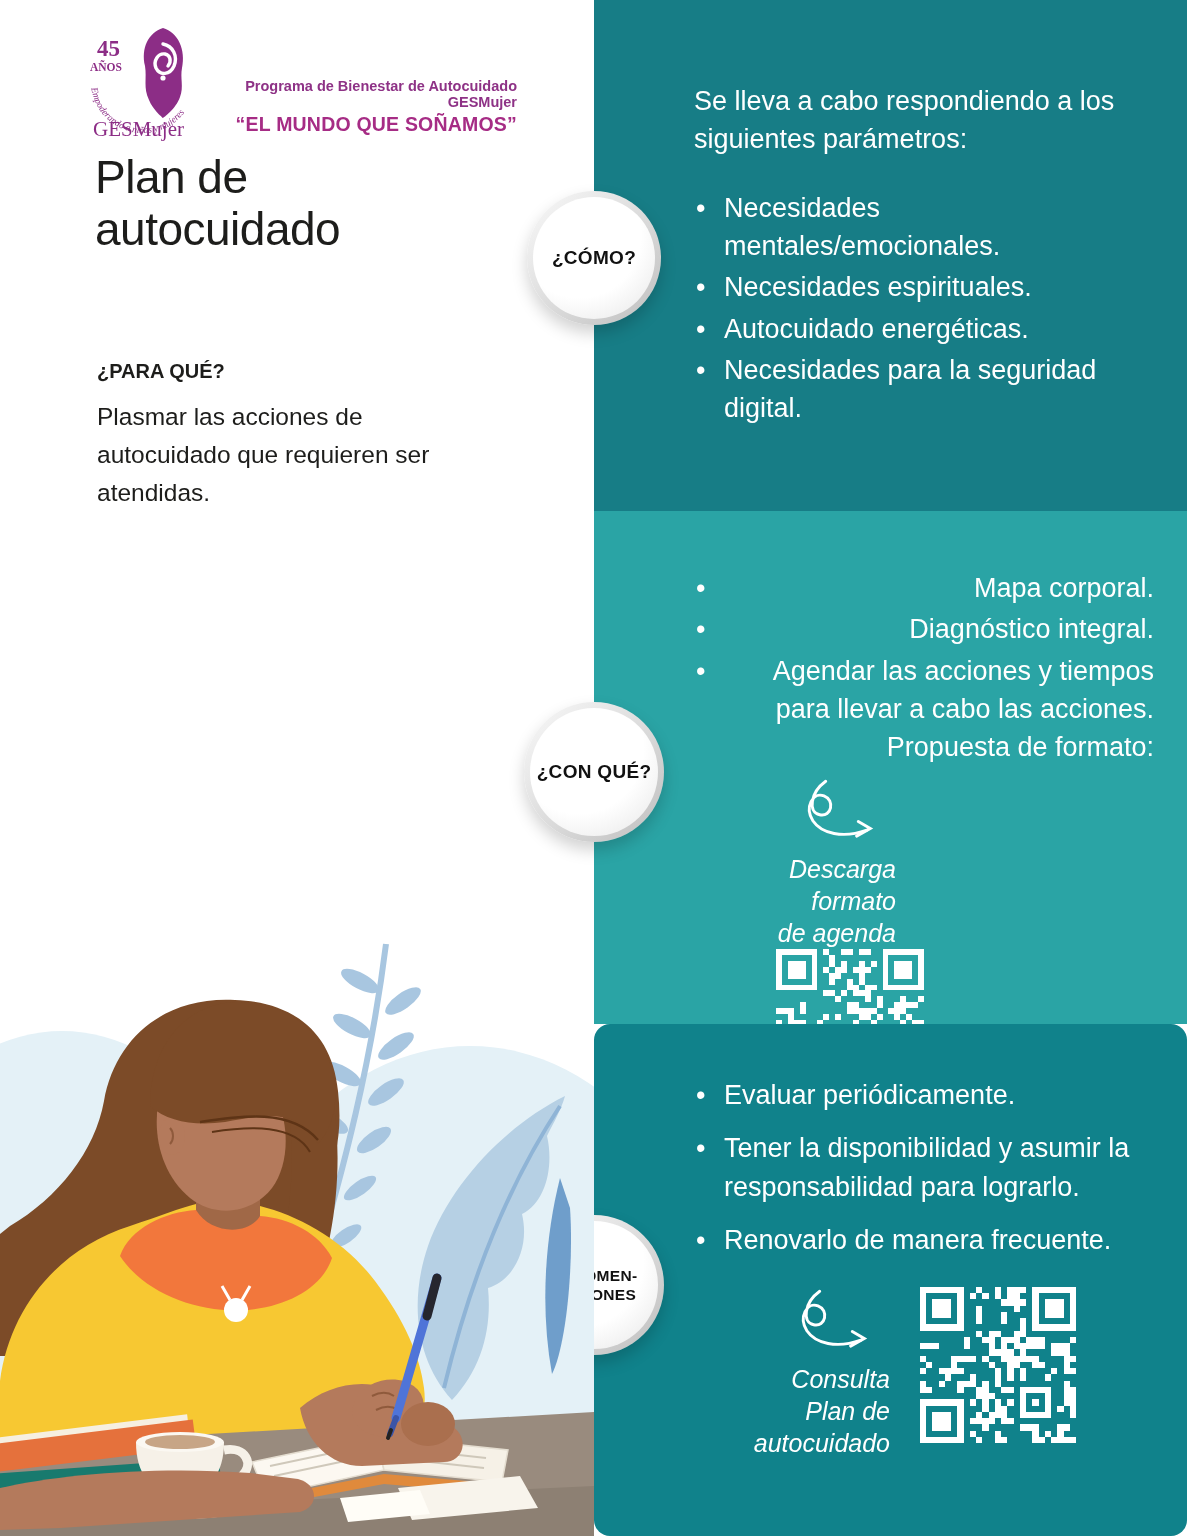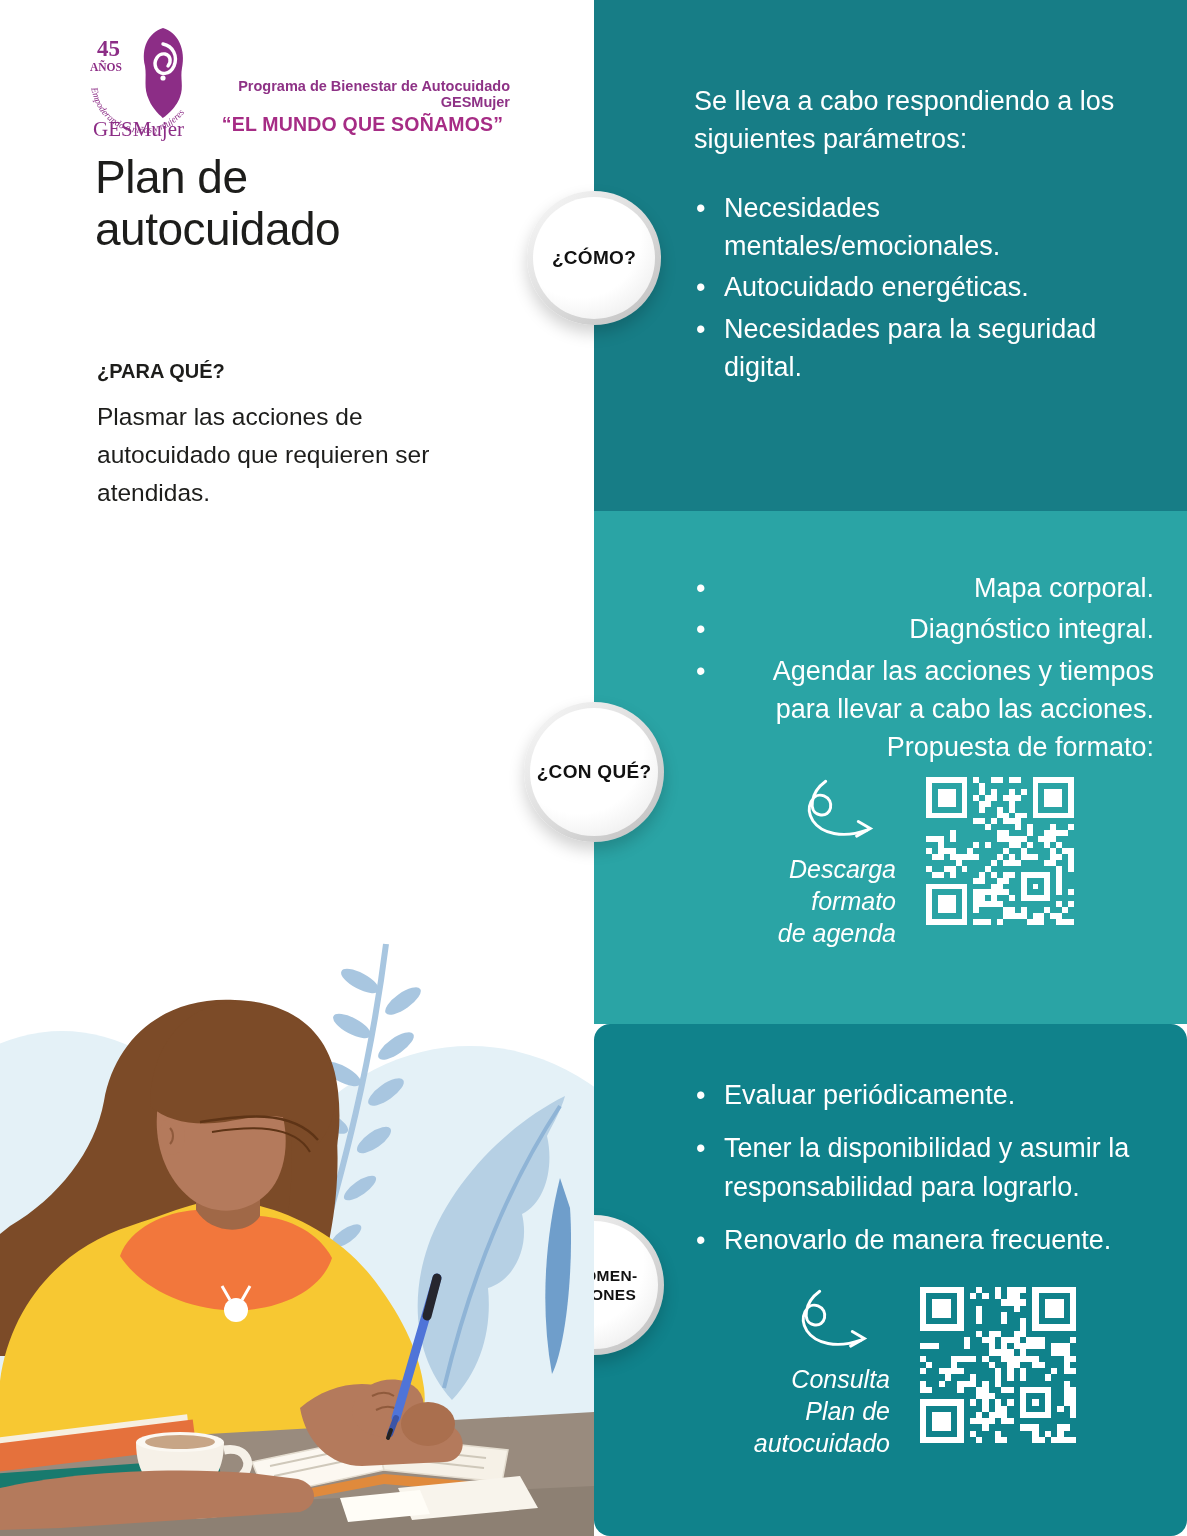--- a/index.html
+++ b/index.html
@@ -12,21 +12,21 @@
   .band-3{top:1024px;height:512px;padding:52px 30px 0 100px;border-radius:16px;}
   .band-intro{margin:0 0 30px 0;width:450px;font-size:27px;line-height:1.42;}
   ul.bullets{list-style:none;margin:0;padding:0;}
   ul.bullets li{position:relative;padding-left:30px;margin:0 0 3px 0;font-size:27px;line-height:1.42;}
   ul.bullets li::before{content:"•";position:absolute;left:2px;top:0;}
   .band-1 ul.bullets li{width:390px;}
   .band-2 ul.bullets li{width:430px;text-align:right;}
   .band-3 ul.bullets li{width:460px;margin-bottom:15px;}
   
   .qr-row{display:flex;align-items:flex-start;}
-  .band-2 .qr-row{margin:10px 0 0 52px;}
+  .band-2 .qr-row{margin:10px 0 0 52px;flex-direction:column;}
   .band-3 .qr-row{margin:28px 0 0 46px;}
   .qr-side{display:flex;flex-direction:column;align-items:flex-end;width:150px;flex:0 0 150px;}
   .arrow-doodle{width:96px;height:72px;margin-right:6px;}
   .qr-caption{white-space:pre-line;text-align:right;font-style:italic;font-size:25px;
               line-height:1.28;margin-top:4px;}
   .qr{margin-left:30px;}
   .band-2 .qr{width:148px;height:148px;}
   .band-3 .qr{width:156px;height:156px;}
   .qr svg{display:block;width:100%;height:100%;shape-rendering:crispEdges;}
   
@@ -38,42 +38,43 @@
               display:flex;align-items:center;justify-content:center;}
   .badge-label{font-weight:bold;color:#111;text-align:center;white-space:pre-line;letter-spacing:.3px;}
   .badge-1{left:527px;top:191px;width:134px;height:134px;}
   .badge-1 .badge-label{font-size:19px;}
   .badge-2{left:524px;top:702px;width:140px;height:140px;}
   .badge-2 .badge-label{font-size:19px;}
   .badge-3{left:524px;top:1215px;width:140px;height:140px;}
   .badge-3 .badge-label{font-size:15.5px;line-height:1.25;}
   
   .logo{position:absolute;left:83px;top:26px;width:118px;height:116px;}
-  .program{position:absolute;left:215px;top:78px;width:295px;text-align:right;}
+  .program{position:absolute;left:222px;top:78px;width:295px;text-align:right;}
   .program-line{font-size:14.5px;font-weight:bold;color:#8e3286;margin:0;}
-  .program-motto{font-size:19.5px;font-weight:bold;color:#a62c85;margin:3px 0 0 0;letter-spacing:.2px;text-align:center;}
+  .program-motto{font-size:19.5px;font-weight:bold;color:#a62c85;margin:3px 0 0 0;letter-spacing:.2px;}
   .title{position:absolute;left:95px;top:152px;margin:0;font-size:46px;font-weight:normal;
          color:#1d1d1b;line-height:1.13;letter-spacing:-.5px;white-space:pre-line;}
   .q-label{position:absolute;left:97px;top:360px;margin:0;font-size:20px;font-weight:bold;color:#1d1d1b;}
   .para{position:absolute;left:97px;margin:0;font-size:24.5px;line-height:1.55;color:#1d1d1b;}
   .para-1{top:398px;width:380px;}
   .para-2{top:524px;width:412px;}
   
   .illus{position:absolute;left:0;top:926px;width:594px;height:610px;}
   .illus svg{display:block;width:100%;height:100%;}
 </style>
 </head>
 <body>
 
 <div class="page">
 
   <section class="band band-1" style="background-color: rgb(23, 125, 134);">
     <p class="band-intro">Se lleva a cabo respondiendo a los siguientes parámetros:</p>
     <ul class="bullets">
       <li><span>Necesidades mentales/emocionales.</span></li>
+      <li><span>Necesidades espirituales.</span></li>
       <li><span>Autocuidado energéticas.</span></li>
       <li><span>Necesidades para la seguridad digital.</span></li>
     </ul>
   </section>
 
   <section class="band band-2" style="background-color: rgb(42, 164, 165);">
     <ul class="bullets">
       <li><span>Mapa corporal.</span></li>
       <li><span>Diagnóstico integral.</span></li>
       <li><span>Agendar las acciones y tiempos para llevar a cabo las acciones. Propuesta de formato:</span></li>

